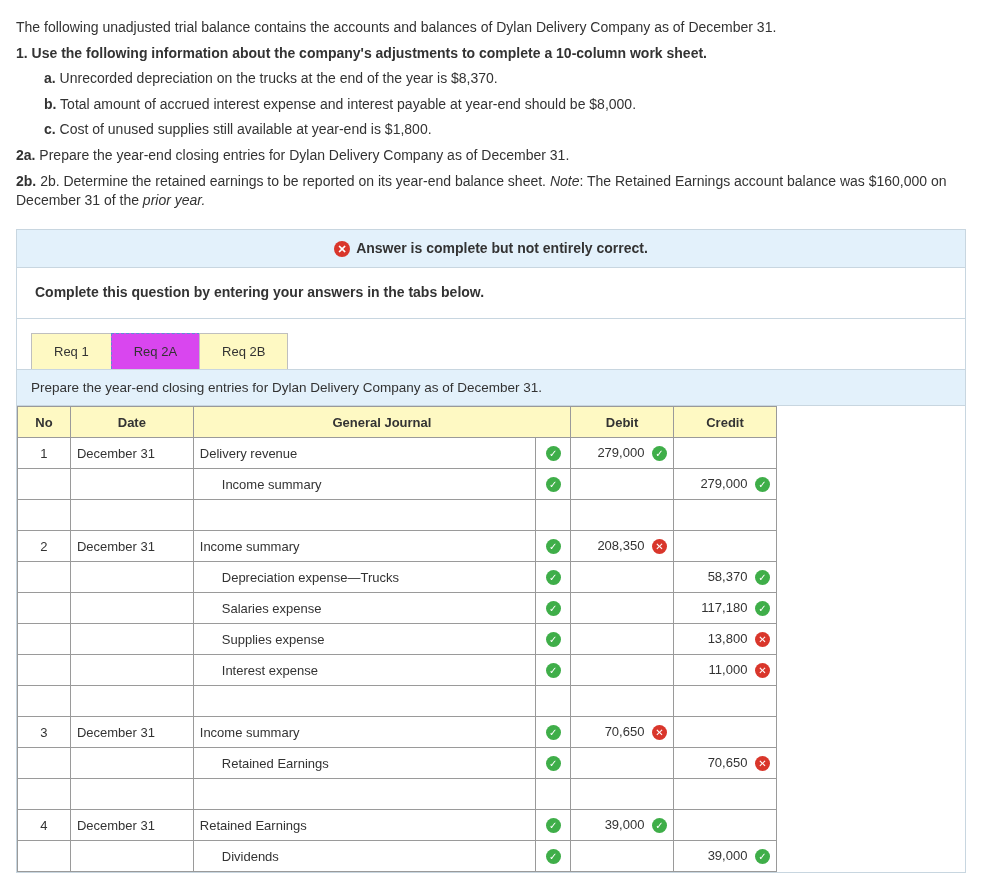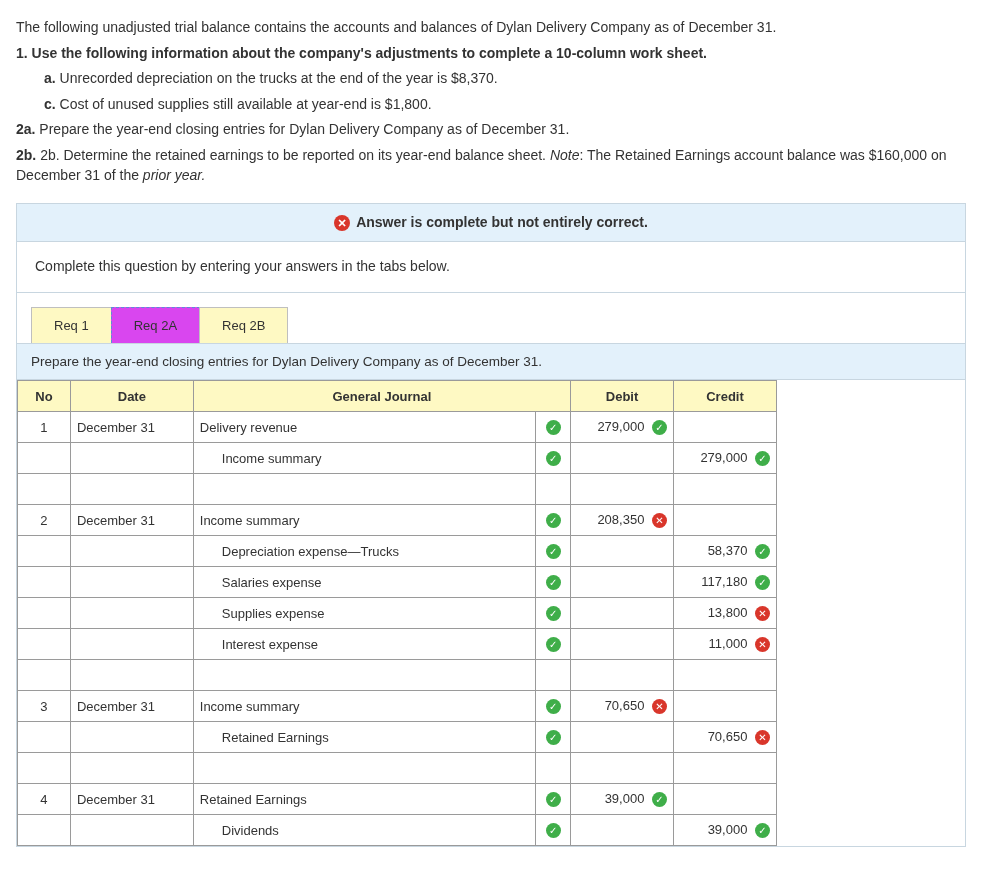--- a/index.html
+++ b/index.html
@@ -35,21 +35,21 @@
     border-radius: 50%;
     color: #fff;
     font-size: 11px;
     align-items: center;
     justify-content: center;
     margin-right: 6px;
     vertical-align: middle;
   }
   .subbanner {
     padding: 16px 18px 18px;
-    font-weight: normal;
+    font-weight: bold;
     border-bottom: 1px solid #c8d6e0;
   }
   .tabs {
     display: flex;
     padding: 14px 14px 0;
   }
   .tab {
     border: 1px solid #bfbfbf;
     border-bottom: none;
     padding: 10px 22px;
@@ -107,20 +107,21 @@
   .amt-wrap { white-space: nowrap; }
   .amt-wrap .mark { margin-left: 4px; }
 </style>
 </head>
 <body>
 
 <div class="intro">
   <p>The following unadjusted trial balance contains the accounts and balances of Dylan Delivery Company as of December 31.</p>
   <p><span class="bold">1. Use the following information about the company's adjustments to complete a 10-column work sheet.</span></p>
   <p class="indent"><span class="bold">a.</span> <span>Unrecorded depreciation on the trucks at the end of the year is $8,370.</span></p>
+  <p class="indent"><span class="bold">b.</span> <span>Total amount of accrued interest expense and interest payable at year-end should be $8,000.</span></p>
   <p class="indent"><span class="bold">c.</span> <span>Cost of unused supplies still available at year-end is $1,800.</span></p>
   <p><span class="bold">2a.</span> <span>Prepare the year-end closing entries for Dylan Delivery Company as of December 31.</span></p>
   <p><span class="bold">2b.</span> <span>2b. Determine the retained earnings to be reported on its year-end balance sheet. </span><span class="italic">Note</span><span>: The Retained Earnings account balance was $160,000 on December 31 of the </span><span class="italic">prior year.</span></p>
 </div>
 
 <div class="answer-box">
   <div class="banner">
     <span class="x-icon">✕</span><span>Answer is complete but not entirely correct.</span>
   </div>
   <div class="subbanner">Complete this question by entering your answers in the tabs below.</div>

